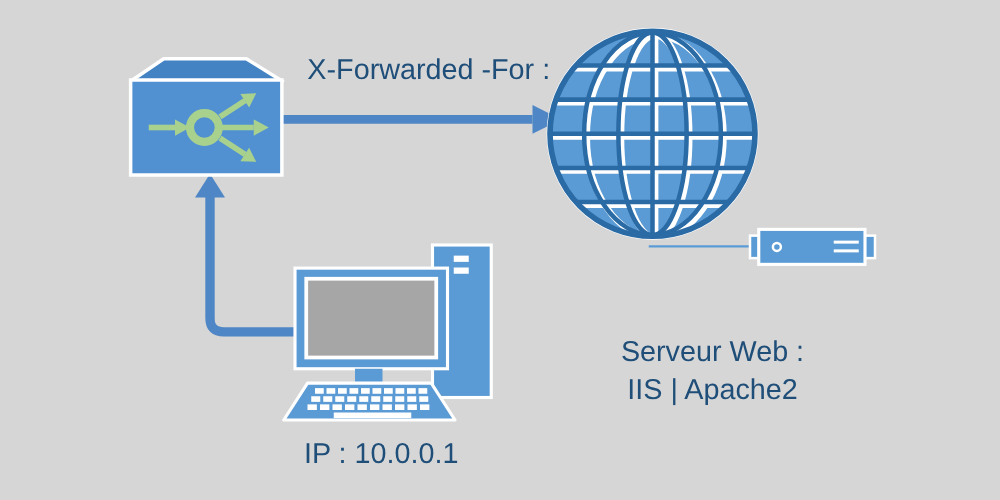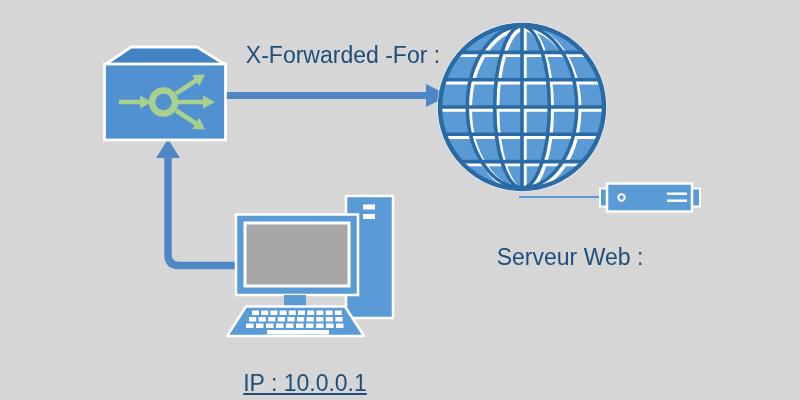--- a/index.html
+++ b/index.html
@@ -13,22 +13,22 @@
   .stage svg{position:absolute;left:0;top:0;}
   .label{
     position:absolute;
     color:#1f4e79;
     font-size:23px;
     line-height:30px;
     text-align:center;
     white-space:nowrap;
   }
   .label-xff{left:208px;top:26px;width:270px;margin-top:14px;}
-  .label-server{left:455px;top:242px;width:230px;}
-  .label-ip{left:210px;top:368px;width:190px;text-decoration:underline;}
+  .label-server{left:455px;top:266px;width:230px;}
+  .label-ip{left:210px;top:347px;width:190px;}
 </style>
 </head>
 <body>
 
 <div class="stage">
 
   <svg width="800" height="400" viewBox="0 0 800 400">
 
     <g>
       <path d="M 236 265.5 L 179 265.5 Q 168 265.5 168 254.5 L 168 156" fill="none" stroke="#4f86c5" stroke-width="7.5"></path>
@@ -135,19 +135,20 @@
       </g>
     </g>
   </svg>
 
   <div class="label label-xff">
     <div>X-Forwarded -For :</div>
   </div>
 
   <div class="label label-server">
     <div>Serveur Web :</div>
+    <div>IIS | Apache2</div>
   </div>
 
   <div class="label label-ip">
     <div>IP : 10.0.0.1</div>
   </div>
 
 </div>
 
 </body></html>

